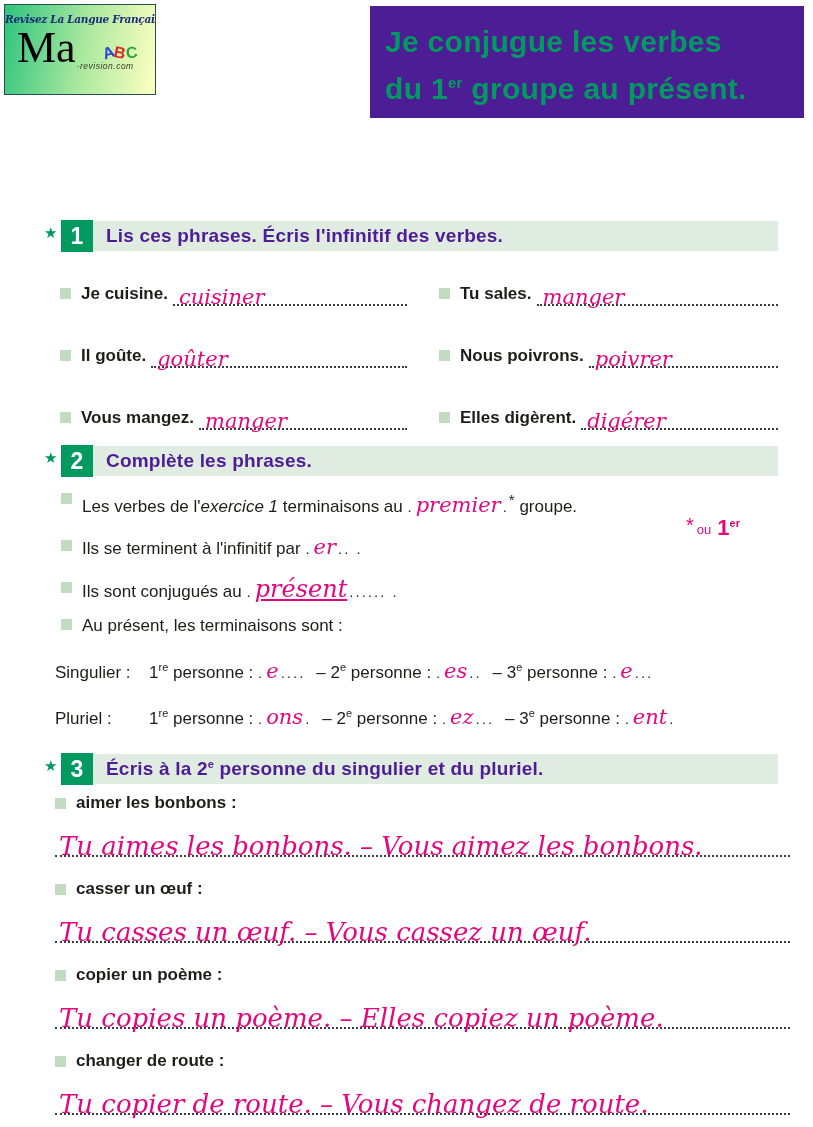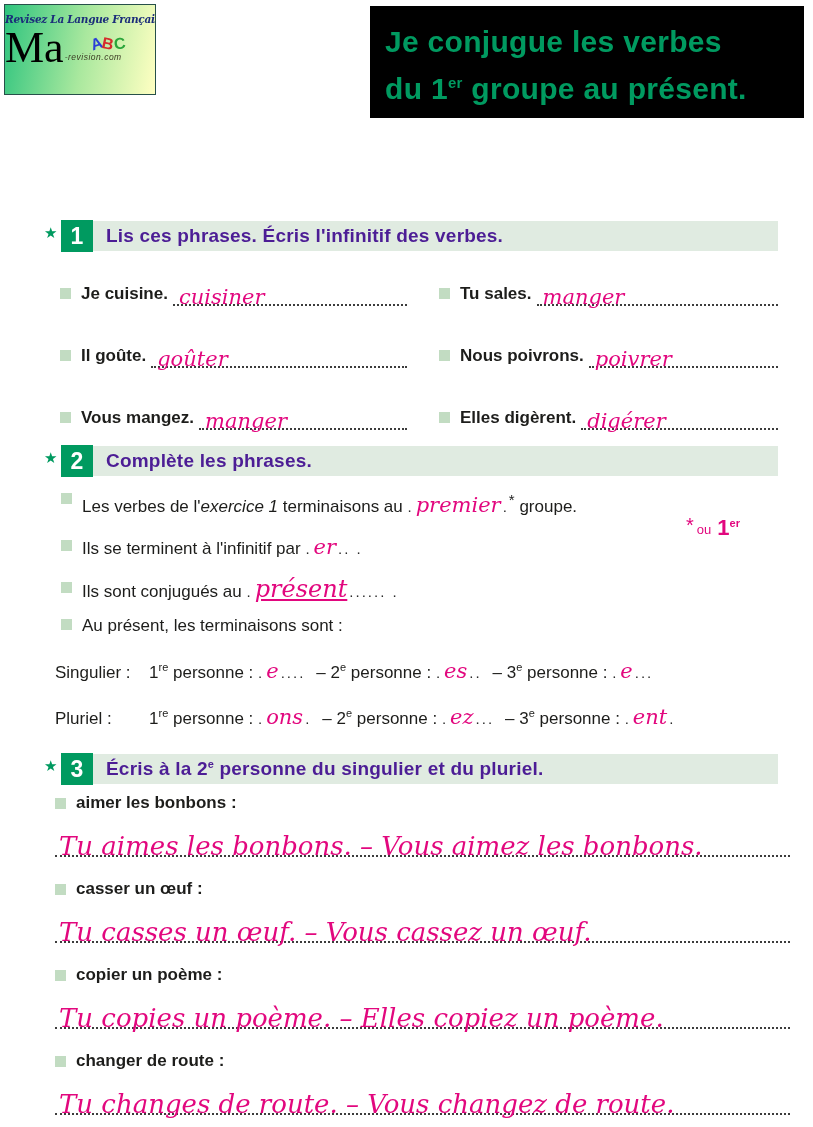--- a/index.html
+++ b/index.html
@@ -5,32 +5,32 @@
   html,body{margin:0;padding:0;background:#fff;}
   .page{position:relative;width:813px;height:1127px;background:#ffffff;overflow:hidden;
         font-family:"Liberation Sans",sans-serif;color:#1d1d1b;}
 
   
   .logo{position:absolute;left:4px;top:4px;width:152px;height:91px;box-sizing:border-box;
         background:linear-gradient(100deg,#2ec47e 0%,#a9e89e 52%,#ffffc2 100%);
         border:1px solid #27504a;overflow:hidden;}
   .logo-tagline{font-family:"DejaVu Serif",serif;font-style:italic;font-weight:bold;
         font-size:10.5px;color:#1b2d7a;text-align:center;margin-top:8px;white-space:nowrap;letter-spacing:-0.3px;}
-  .logo-row{display:flex;align-items:center;padding-left:0;margin-top:0px;}
+  .logo-row{display:flex;align-items:flex-end;padding-left:12px;margin-top:0px;}
   .logo-ma{font-family:"Liberation Serif",serif;font-size:44px;line-height:46px;color:#000;}
   .logo-right{display:flex;flex-direction:column;margin-left:1px;}
   .logo-abc{display:flex;font-weight:bold;font-size:16px;margin-left:26px;margin-bottom:-1px;}
   .abc-a{color:#2b3fd6;transform:rotate(-18deg);display:inline-block;}
   .abc-b{color:#d62b2b;transform:rotate(12deg);display:inline-block;}
   .abc-c{color:#2ba53a;transform:rotate(-8deg);display:inline-block;}
   .logo-domain{font-size:8.5px;font-style:italic;color:#3a3a22;letter-spacing:0.5px;}
 
   
   .title-block{position:absolute;left:370px;top:6px;width:434px;height:112px;
-        background:#000000;box-sizing:border-box;padding:15px 0 0 15px;}
+        background:#4c1d95;box-sizing:border-box;padding:15px 0 0 15px;}
   .title-line{font-size:30px;font-weight:bold;color:#009a60;line-height:41px;letter-spacing:0.3px;}
   .t-sup{font-size:15px;font-weight:bold;vertical-align:super;}
 
   
   .ex-header{position:absolute;left:44px;width:734px;display:flex;align-items:center;}
   .star{color:#009a60;font-size:15px;width:17px;flex:none;line-height:15px;margin-top:-8px;}
   .numbox{width:32px;height:32px;flex:none;background:#009a60;color:#fff;font-weight:bold;
         font-size:23px;display:flex;align-items:center;justify-content:center;}
   .band{flex:1;height:30px;background:#e0ebe1;display:flex;align-items:center;padding-left:13px;}
   .band-text{font-size:19px;font-weight:bold;color:#4c1d95;letter-spacing:0.2px;}
@@ -234,18 +234,18 @@
       <div class="x3-answer-row">
         <span class="x3-answer">Tu copies un poème. – Elles copiez un poème.</span>
       </div>
     </div>
     <div class="x3">
       <div class="x3-label-row">
         <span class="bullet"></span>
         <span class="x3-label">changer de route :</span>
       </div>
       <div class="x3-answer-row">
-        <span class="x3-answer">Tu changes de route. – Vous changez de route.</span>
+        <span class="x3-answer">Tu copier de route. – Vous changez de route.</span>
       </div>
     </div>
   </div>
 
 </div>
 
 </body></html>

